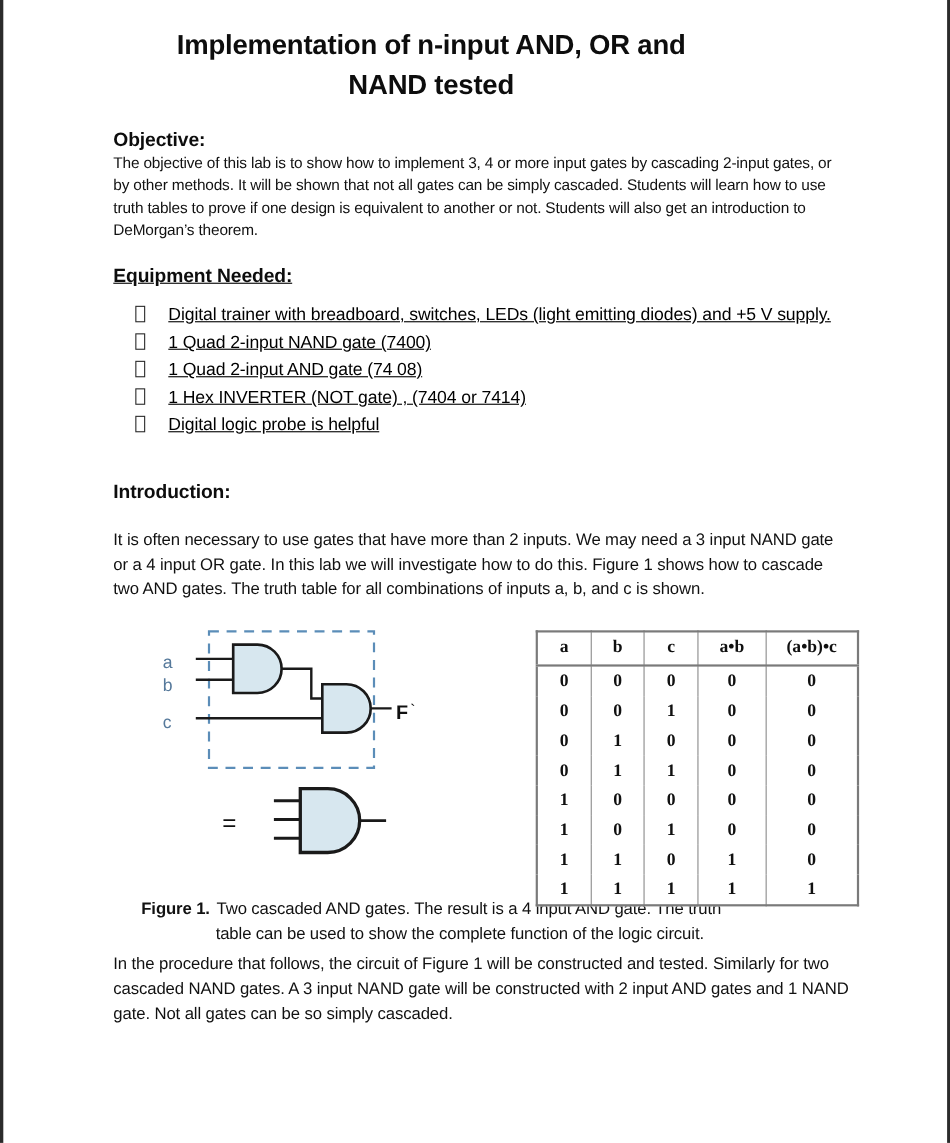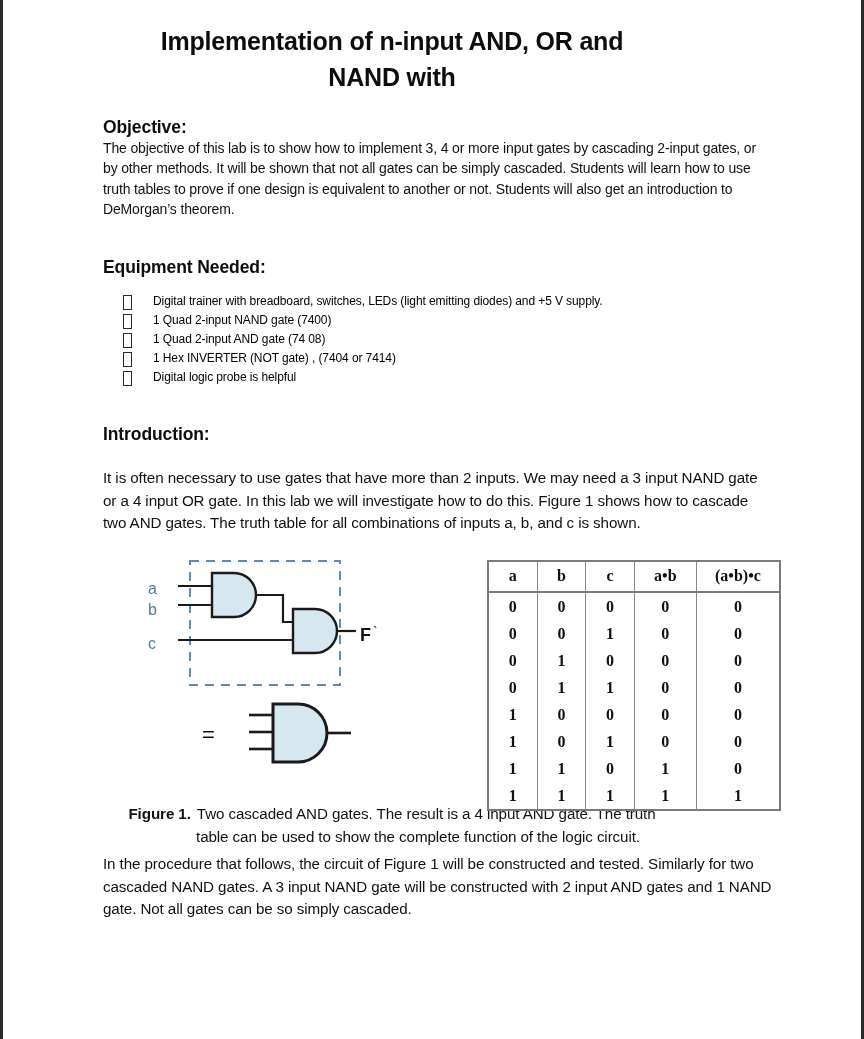--- a/index.html
+++ b/index.html
@@ -72,21 +72,21 @@
 
   
   .eq-list {
     list-style: none;
     margin: 14px 0 0 0;
     padding: 0 0 0 20px;
   }
   .eq-item {
     display: flex;
     align-items: flex-start;
-    font-size: 12px;
+    font-size: 16px;
     line-height: 1.5;
     letter-spacing: -0.1px;
     margin-bottom: 1px;
   }
   .tofu {
     display: inline-block;
     width: 7px;
     height: 13px;
     border: 1.3px solid #2a2a2a;
     flex: 0 0 auto;
@@ -166,29 +166,29 @@
   .nbsp-gap { display: inline-block; width: 6px; }
 </style>
 </head>
 <body>
 
 <div class="page">
   <div class="inner">
 
     <h1 class="doc-title">
       <span>Implementation of n-input AND, OR and</span>
-      <span class="line2">NAND with</span>
+      <span class="line2">NAND tested</span>
     </h1>
 
     <div class="section" style="margin-top:22px;">
       <div class="heading">Objective:</div>
       <div class="para">The objective of this lab is to show how to implement 3, 4 or more input gates by cascading 2-input gates, or by other methods.  It will be shown that not all gates can be simply cascaded.  Students will learn how to use truth tables to prove if one design is equivalent to another or not.  Students will also get an introduction to DeMorgan’s theorem.</div>
     </div>
 
-    <div class="section" style="margin-top:38px;">
+    <div class="section" style="margin-top:21px;text-decoration:underline;">
       <div class="heading">Equipment Needed:</div>
       <ul class="eq-list">
         <li class="eq-item">
           <span class="tofu"></span>
           <span class="eq-text">Digital trainer with breadboard, switches, LEDs (light emitting diodes) and +5 V supply.</span>
         </li>
         <li class="eq-item">
           <span class="tofu"></span>
           <span class="eq-text">1 Quad 2-input NAND gate  (7400)</span>
         </li>

